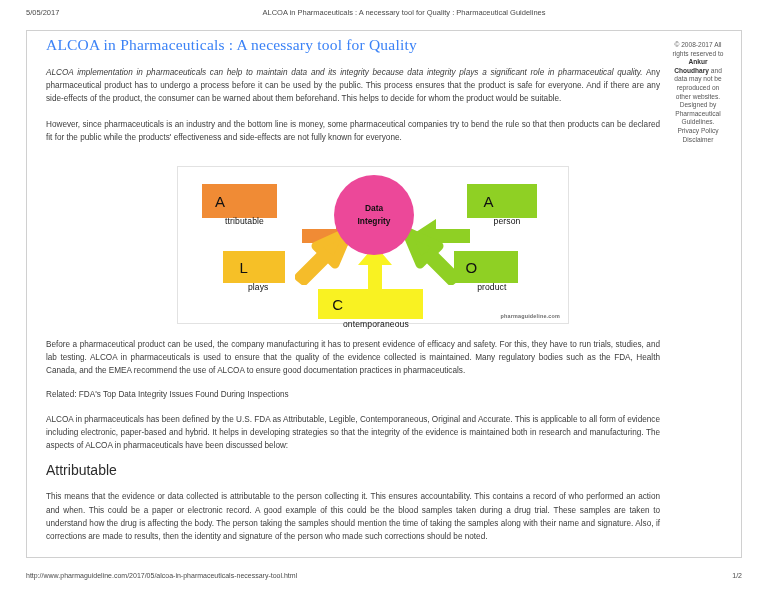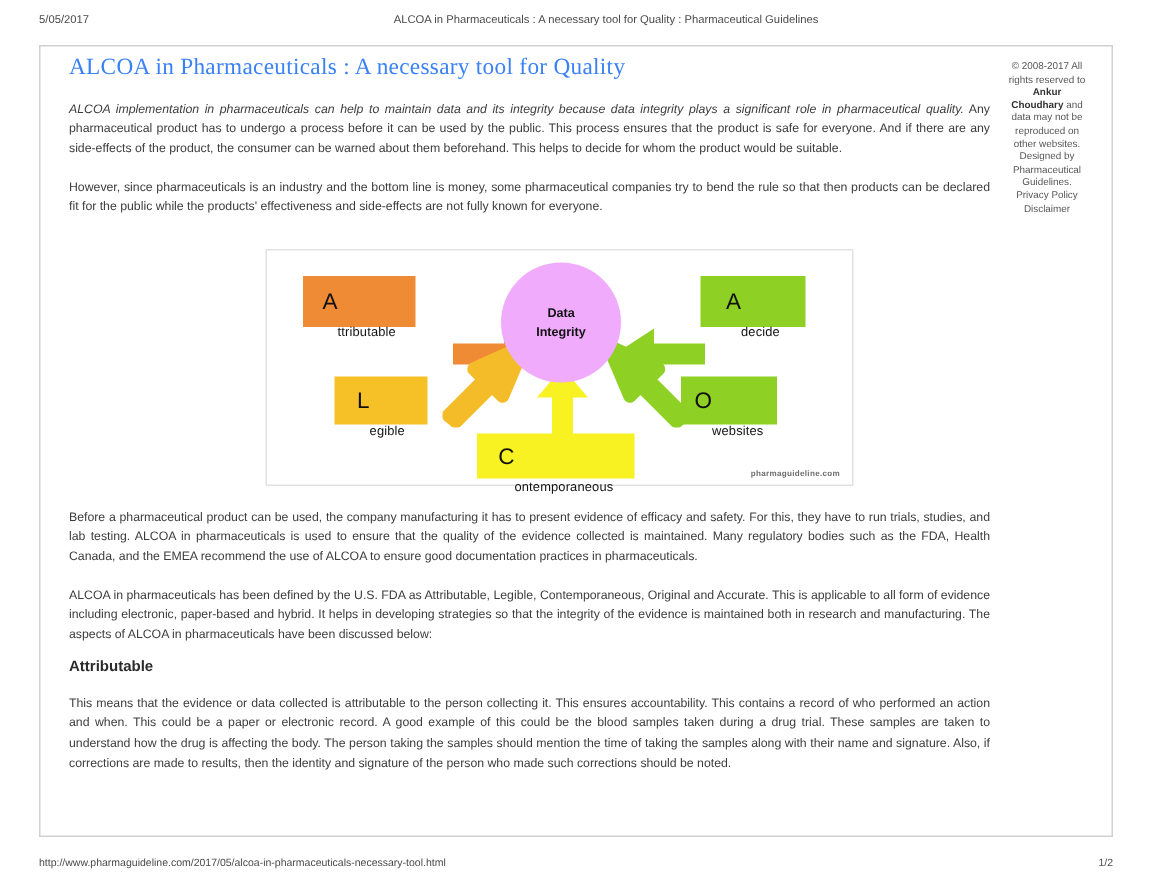--- a/index.html
+++ b/index.html
@@ -45,22 +45,22 @@
   p.body{
     font-size:8.2px;
     line-height:13.2px;
     text-align:justify;
     margin:12px 0 10px 0;
     color:#3c3c3c;
   }
   p.body.lead{font-style:italic;}
   p.body.lead .roman{font-style:normal;}
   .sec-head{
-    font-size:10px;
-    font-weight:bold;
+    font-size:14px;
+    font-weight:normal;
     color:#2b2b2b;
     margin:0 0 2px 0;
   }
   .related{
     font-size:8.2px;
     line-height:13.2px;
     margin:0 0 10px 0;
     color:#3c3c3c;
   }
 
@@ -138,20 +138,21 @@
   <h1 class="art-title">ALCOA in Pharmaceuticals : A necessary tool for Quality</h1>
 
   <p class="body lead"><span>ALCOA implementation in pharmaceuticals can help to maintain data and its integrity because data integrity plays a significant role in pharmaceutical quality.</span><span class="roman"> Any pharmaceutical product has to undergo a process before it can be used by the public. This process ensures that the product is safe for everyone. And if there are any side-effects of the product, the consumer can be warned about them beforehand. This helps to decide for whom the product would be suitable.</span></p>
 
   <p class="body">However, since pharmaceuticals is an industry and the bottom line is money, some pharmaceutical companies try to bend the rule so that then products can be declared fit for the public while the products' effectiveness and side-effects are not fully known for everyone.</p>
 
   <div style="height:172px"></div>
 
   <p class="body">Before a pharmaceutical product can be used, the company manufacturing it has to present evidence of efficacy and safety. For this, they have to run trials, studies, and lab testing. ALCOA in pharmaceuticals is used to ensure that the quality of the evidence collected is maintained. Many regulatory bodies such as the FDA, Health Canada, and the EMEA recommend the use of ALCOA to ensure good documentation practices in pharmaceuticals.</p>
 
+  <p class="related">Related: FDA's Top Data Integrity Issues Found During Inspections</p>
 
   <p class="body">ALCOA in pharmaceuticals has been defined by the U.S. FDA as Attributable, Legible, Contemporaneous, Original and Accurate. This is applicable to all form of evidence including electronic, paper-based and hybrid. It helps in developing strategies so that the integrity of the evidence is maintained both in research and manufacturing. The aspects of ALCOA in pharmaceuticals have been discussed below:</p>
 
   <div class="sec-head">Attributable</div>
   <p class="body">This means that the evidence or data collected is attributable to the person collecting it. This ensures accountability. This contains a record of who performed an action and when. This could be a paper or electronic record. A good example of this could be the blood samples taken during a drug trial. These samples are taken to understand how the drug is affecting the body. The person taking the samples should mention the time of taking the samples along with their name and signature. Also, if corrections are made to results, then the identity and signature of the person who made such corrections should be noted.</p>
 </div>
 
 <div class="diagram-wrap">
   <div class="diagram">
 
@@ -168,43 +169,43 @@
     </svg>
 
     <svg class="arrow" style="left:222px;top:58px;" width="60" height="60" viewBox="0 0 60 60">
       <polygon points="56,52 32,28 39,21 6,6 20,39 27,32 51,56" fill="#8fd024" stroke="#8fd024" stroke-width="9" stroke-linejoin="round"></polygon>
     </svg>
 
     <svg class="arrow" style="left:180px;top:78px;" width="34" height="52" viewBox="0 0 34 52">
       <polygon points="10,52 10,20 0,20 17,0 34,20 24,20 24,52" fill="#f9f222"></polygon>
     </svg>
 
-    <div class="circle" style="left:156px;top:8px;width:80px;height:80px;background:#f0abfc;">
+    <div class="circle" style="left:156px;top:8px;width:80px;height:80px;background:#ec4899;">
       <span>Data</span>
       <span>Integrity</span>
     </div>
 
     <div class="dbox" style="left:24px;top:17px;width:75px;height:34px;background:#f08b35;">
       <span class="cap">A</span>
         <span class="rest">ttributable</span>
     </div>
 
     <div class="dbox" style="left:289px;top:17px;width:70px;height:34px;background:#8fd024;">
       <span class="cap">A</span>
-        <span class="rest">decide</span>
+        <span class="rest">person</span>
     </div>
 
     <div class="dbox" style="left:45px;top:84px;width:62px;height:32px;background:#f6c027;">
       <span class="cap">L</span>
-        <span class="rest">egible</span>
+        <span class="rest">plays</span>
     </div>
 
     <div class="dbox" style="left:276px;top:84px;width:64px;height:32px;background:#8fd024;">
       <span class="cap">O</span>
-        <span class="rest">websites</span>
+        <span class="rest">product</span>
     </div>
 
     <div class="dbox" style="left:140px;top:122px;width:105px;height:30px;background:#f9f222;">
       <span class="cap">C</span>
         <span class="rest">ontemporaneous</span>
     </div>
 
     <div class="wm">pharmaguideline.com</div>
   </div>
 </div>

